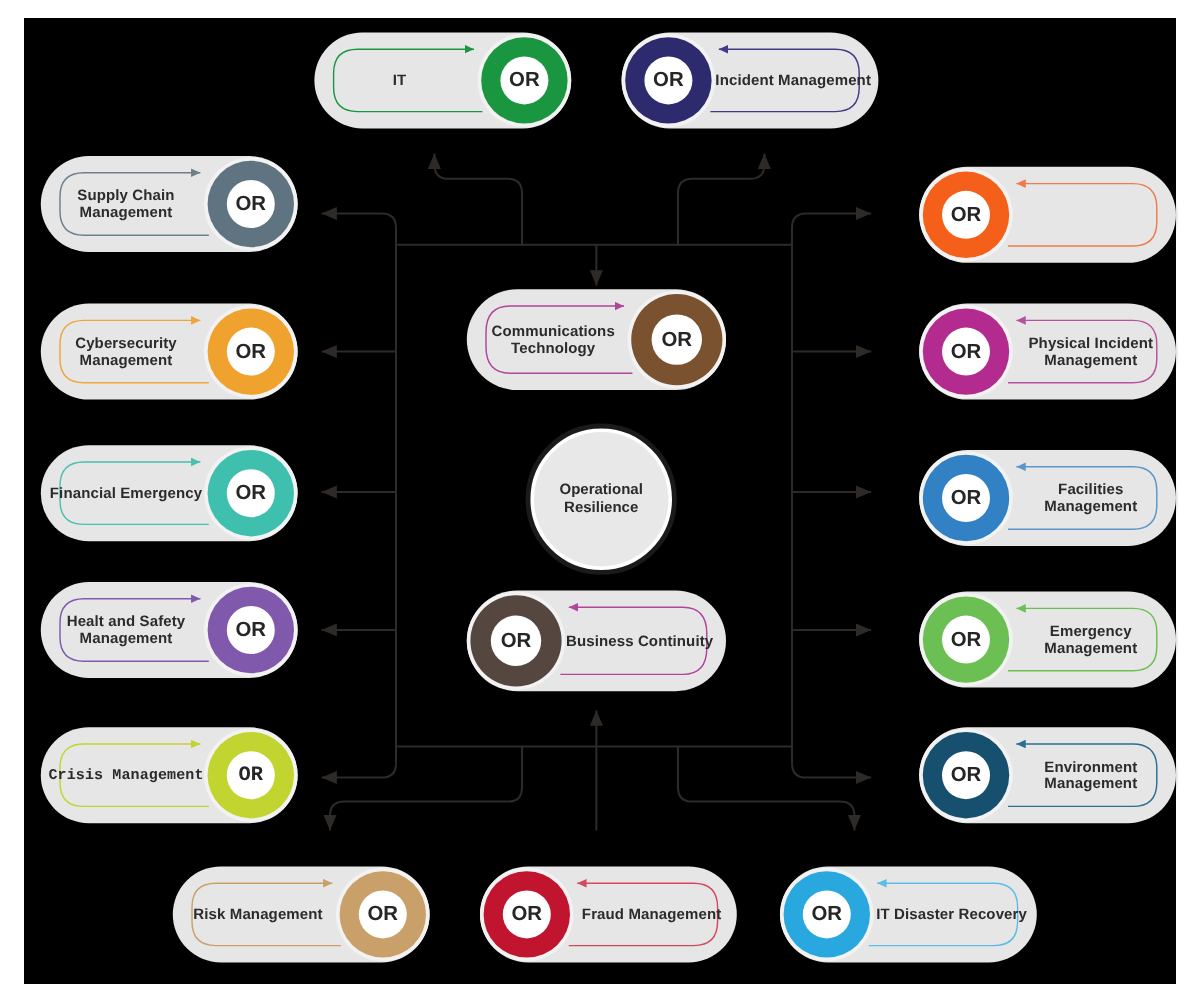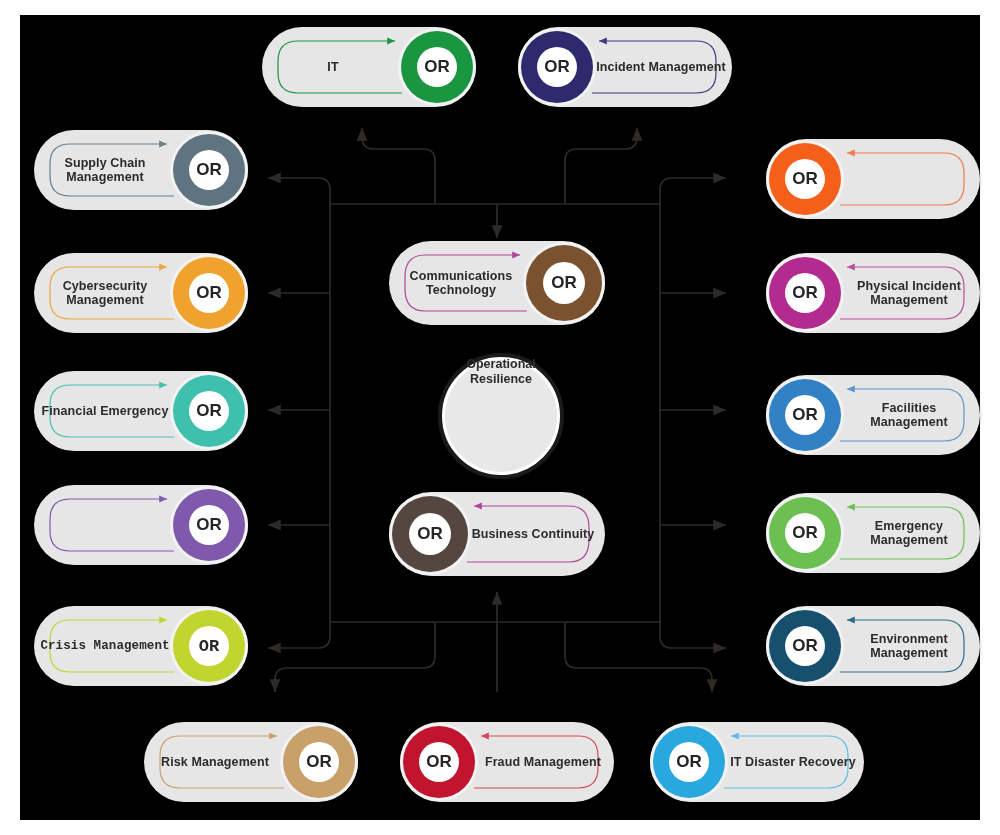--- a/index.html
+++ b/index.html
@@ -31,21 +31,21 @@
   .size-std .orc .inner{width:40px;height:40px;font-size:17px;}
   .size-std .label{font-size:12.5px;}
 
   .size-mid{width:216px;height:84px;}
   .size-mid .orc{width:76px;height:76px;}
   .size-mid .orc .inner{width:42px;height:42px;font-size:17px;}
   .size-mid .label{font-size:12.5px;}
 
   
   .hub{position:absolute;border-radius:50%;background:#e8e8e8;border:4px solid #1a1a1a;
-       box-shadow:inset 0 0 0 3px #ffffff;display:flex;justify-content:center;
+       box-shadow:inset 0 0 0 3px #ffffff;display:flex;align-items:center;justify-content:center;
        text-align:center;font-weight:bold;font-size:12.5px;color:#2b2b2b;line-height:1.2;}
 </style>
 </head>
 <body>
 
 <div id="stage">
   <div id="canvas"></div>
 
   <svg class="svg-layer" viewBox="0 0 1000 835">
     <defs>
@@ -174,20 +174,23 @@
 
   <div class="node cr size-std" style="left:34px;top:485px;">
     <svg class="pill-track" viewBox="0 0 214 80">
       <defs>
           <marker id="m-hs" markerWidth="8" markerHeight="8" refX="6.5" refY="3" orient="auto">
             <path d="M0,0 L6.5,3 L0,6 z" fill="#8059ad"></path>
           </marker>
         </defs>
       <path d="M140,66 L36,66 Q16,66 16,46 L16,34 Q16,14 36,14 L133,14" fill="none" stroke="#8059ad" stroke-width="1.2" marker-end="url(#m-hs)"></path>
     </svg>
+    <div class="label">
+        <span>Healt and Safety Management</span>
+      </div>
     <div class="orc" style="background:#8059ad;">
       <div class="inner">OR</div>
     </div>
   </div>
 
   <div class="node cr size-std" style="left:34px;top:606px;font-family:Liberation Mono, monospace;">
     <svg class="pill-track" viewBox="0 0 214 80">
       <defs>
           <marker id="m-cr" markerWidth="8" markerHeight="8" refX="6.5" refY="3" orient="auto">
             <path d="M0,0 L6.5,3 L0,6 z" fill="#c2d42f"></path>

